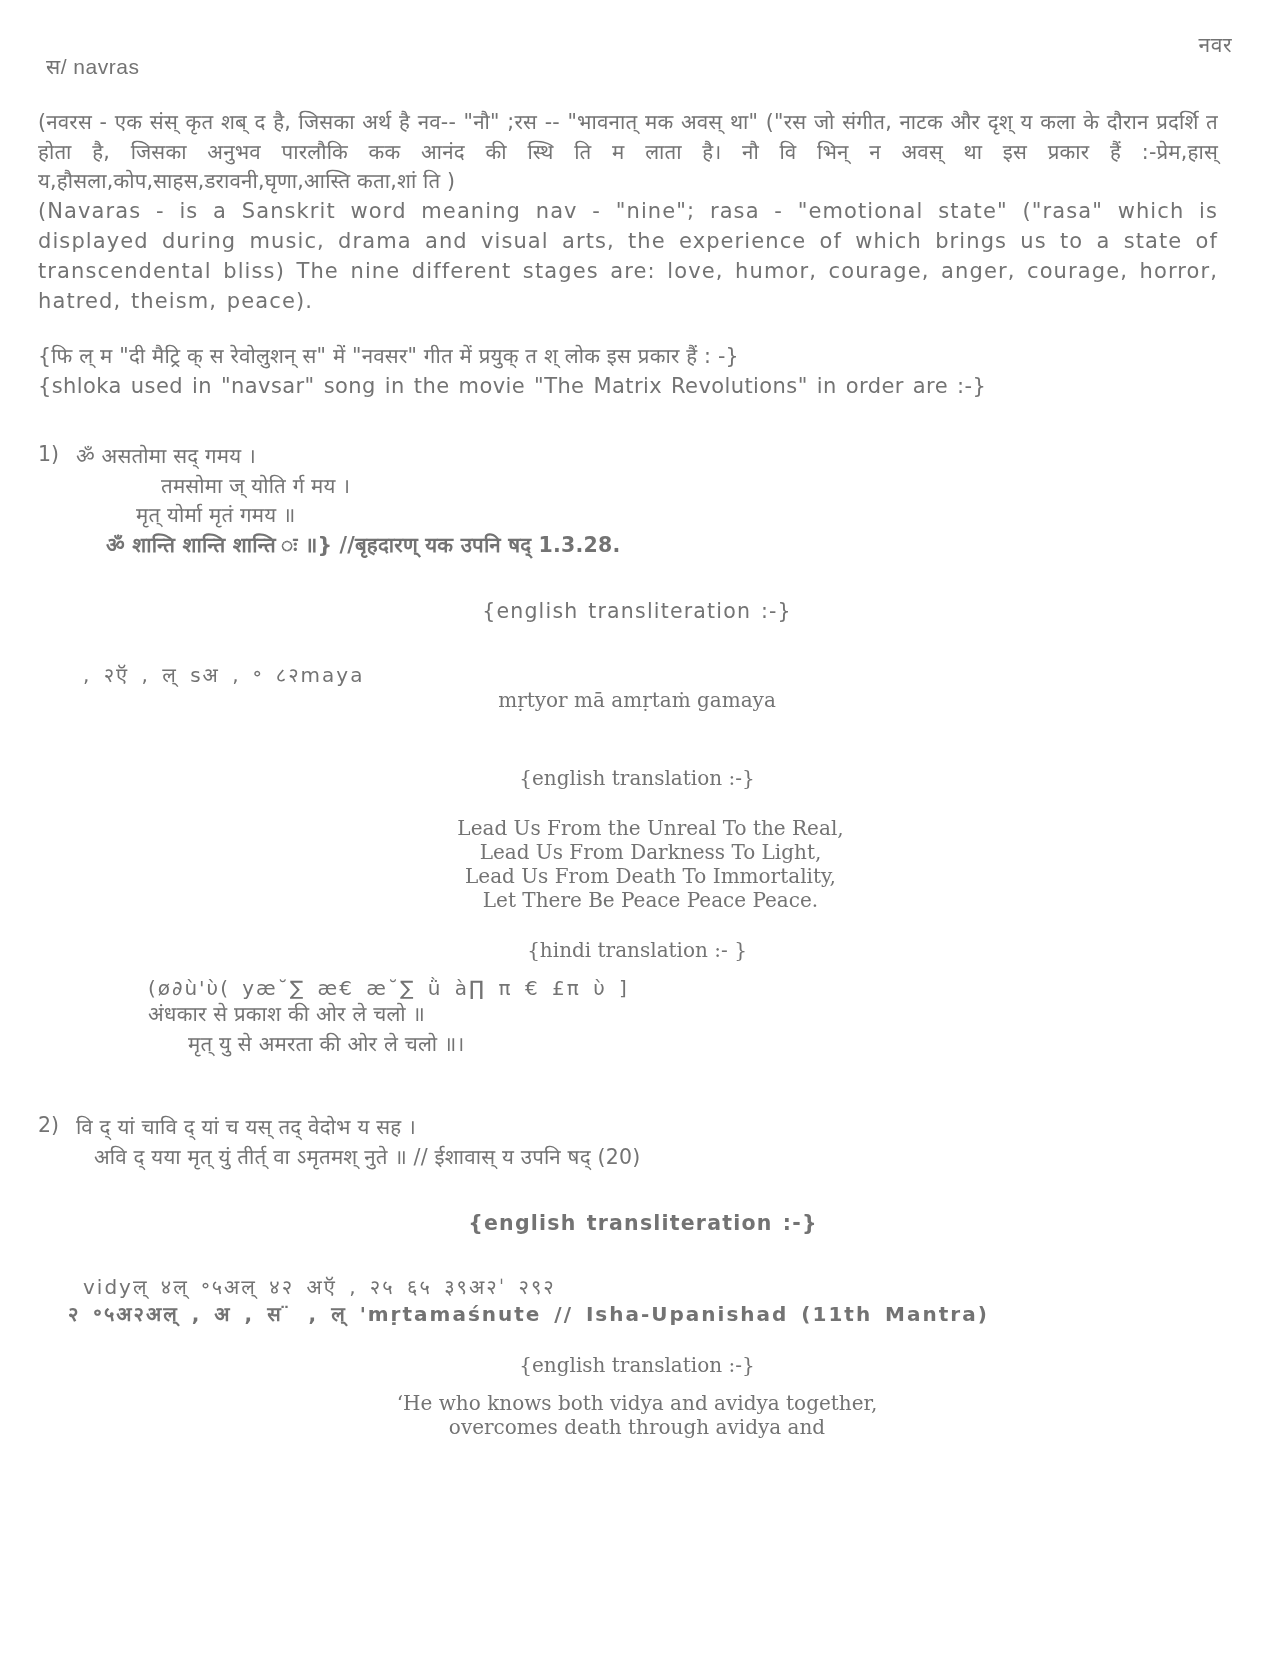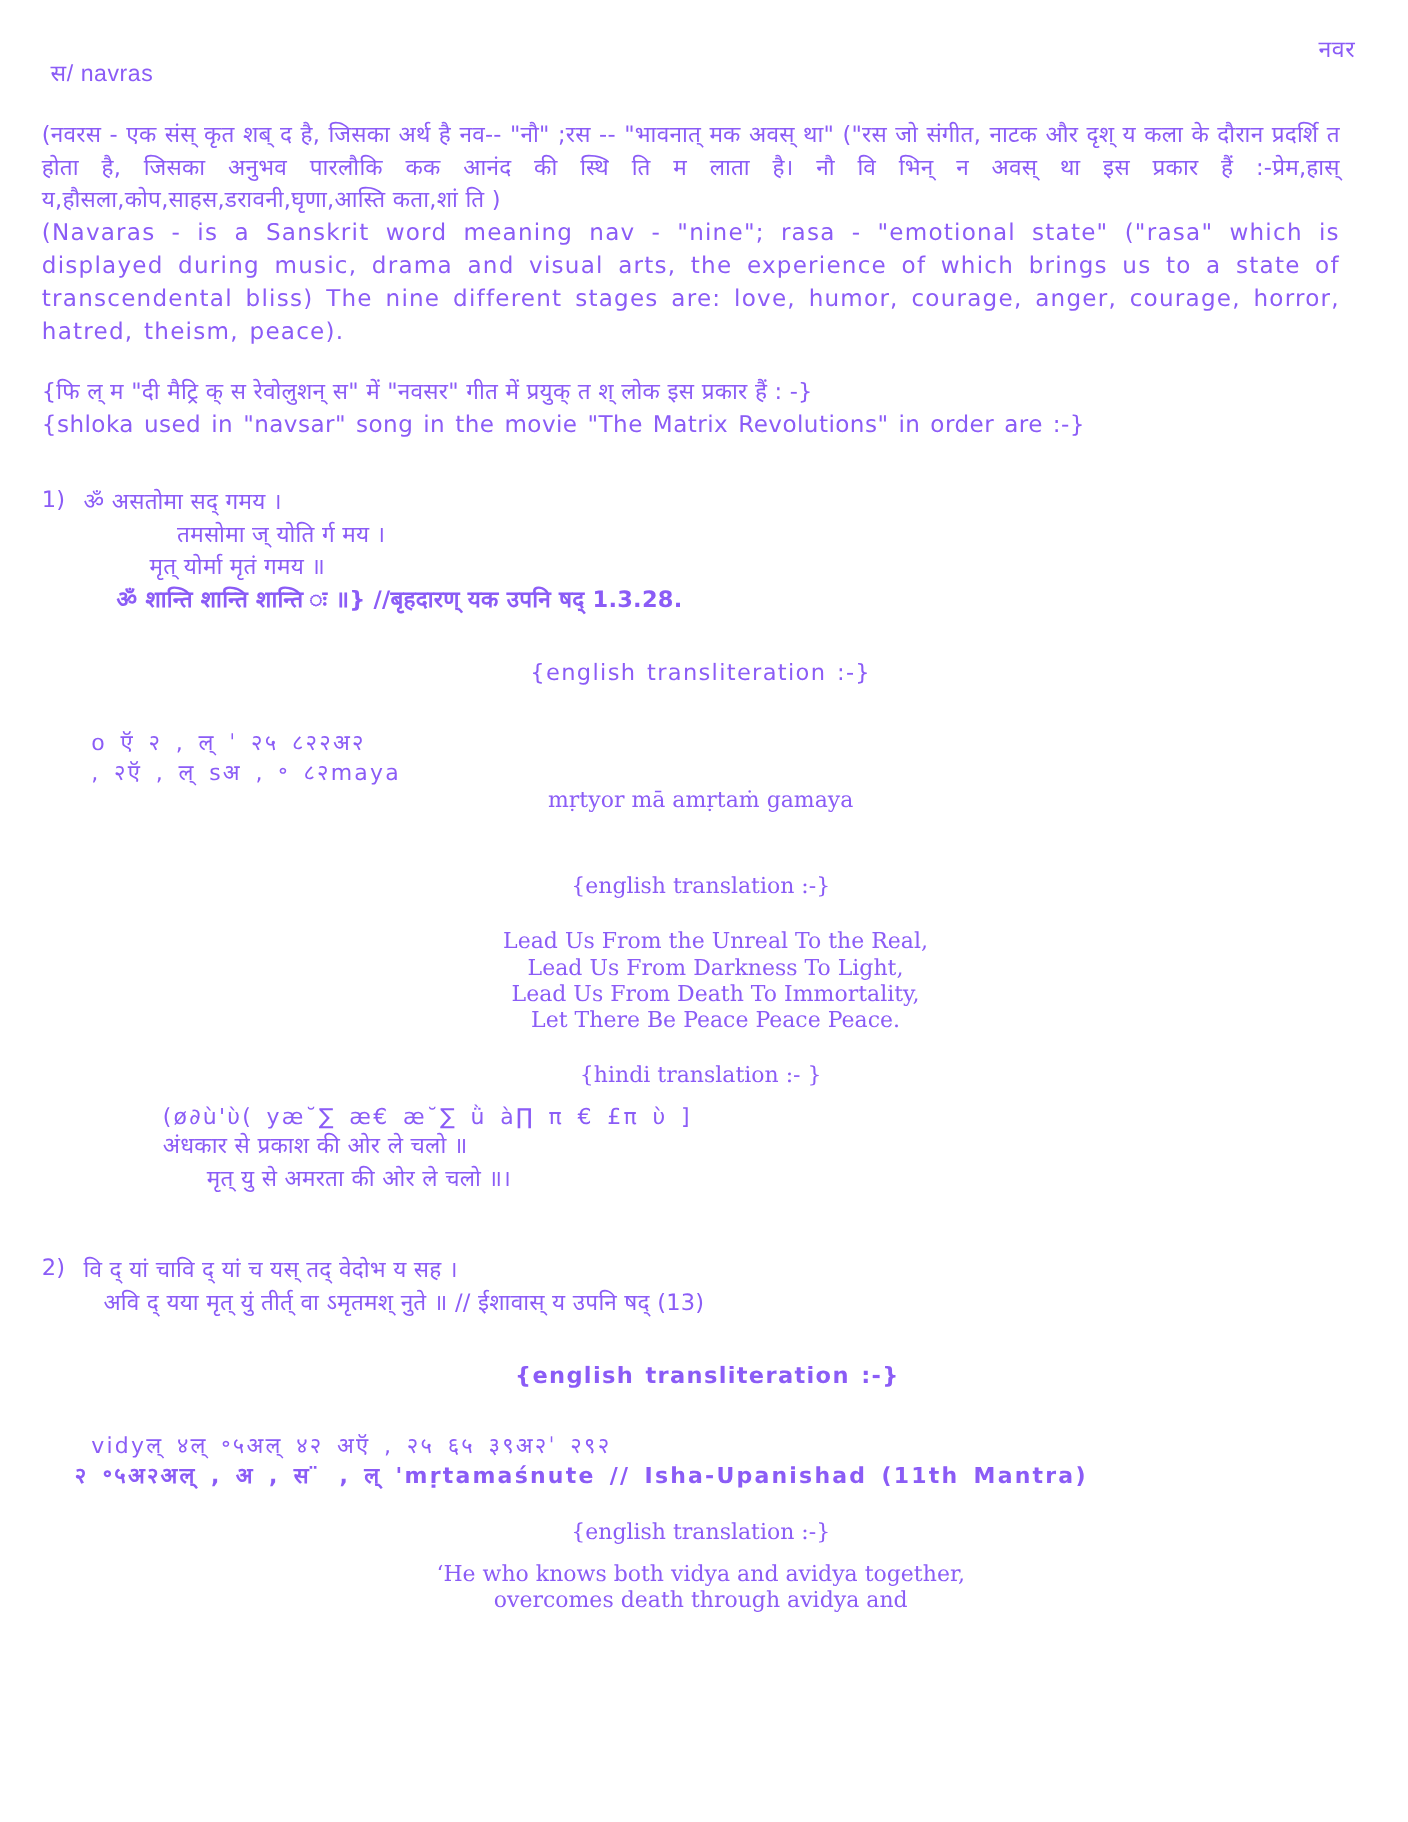--- a/index.html
+++ b/index.html
@@ -5,21 +5,21 @@
   html, body {
     margin: 0;
     padding: 0;
     background: #ffffff;
   }
   .page {
     position: relative;
     width: 1280px;
     height: 1656px;
     background: #ffffff;
-    color: #8b5cf6;
+    color: #737373;
     font-family: "DejaVu Sans", sans-serif;
     overflow: hidden;
   }
   .header-right {
     position: absolute;
     top: 30px;
     right: 48px;
     font-size: 21px;
     font-family: "DejaVu Sans", sans-serif;
     letter-spacing: 0.5px;
@@ -127,21 +127,20 @@
         <p class="dev-para indent-4">ॐ शान्ति  शान्ति  शान्ति ः ॥}      //बृहदारण् यक उपनि षद्  1.3.28.</p>
       </div>
     </div>
 
     <div class="gap-md"></div>
 
     <p class="eng-sans-sp indent-5">{english transliteration :-}</p>
 
     <div class="gap-md"></div>
 
-    <p class="garbled indent-6">o  ऍ २ ,  ल् ˈ २५ ८२२अ२</p>
     <p class="garbled indent-6">, २ऍ ,  ल् sअ ,  ॰  ८२maya</p>
     <p class="mono-mix indent-5">mṛtyor mā amṛtaṁ gamaya</p>
 
     <div class="gap-xl"></div>
 
     <p class="mono-mix indent-5">{english translation :-}</p>
 
     <div class="gap-md"></div>
 
     <p class="mono-mix indent-6">Lead Us From the Unreal To the Real,</p>
@@ -158,21 +157,21 @@
     <p class="garbled indent-3">(ø∂ù'ὺ( yæ˘∑ æ€ æ˘∑ ǜ à∏ π € £π ὺ ]</p>
     <p class="dev-para indent-3">अंधकार से प्रकाश की   ओर ले चलो ॥</p>
     <p class="dev-para" style="padding-left:150px">मृत् यु से अमरता की   ओर ले चलो ॥।</p>
 
     <div class="gap-xl"></div>
 
     <div class="row-num">
       <div class="num-col">2)</div>
       <div style="flex:1">
         <p class="dev-para">वि द् यां चावि द् यां च यस् तद् वेदोभ य सह ।</p>
-        <p class="dev-para indent-5">अवि द् यया मृत् युं तीर्त् वा  ऽमृतमश् नुते ॥        // ईशावास् य उपनि षद्  (13)</p>
+        <p class="dev-para indent-5">अवि द् यया मृत् युं तीर्त् वा  ऽमृतमश् नुते ॥        // ईशावास् य उपनि षद्  (20)</p>
       </div>
     </div>
 
     <div class="gap-md"></div>
 
     <p class="eng-sans-sp indent-4">{english transliteration :-}</p>
 
     <div class="gap-md"></div>
 
     <p class="garbled indent-6">vidyल्  ४ल्  ॰५अल्   ४२ अऍ , २५ ६५ ३९अ२ˈ २९२</p>

